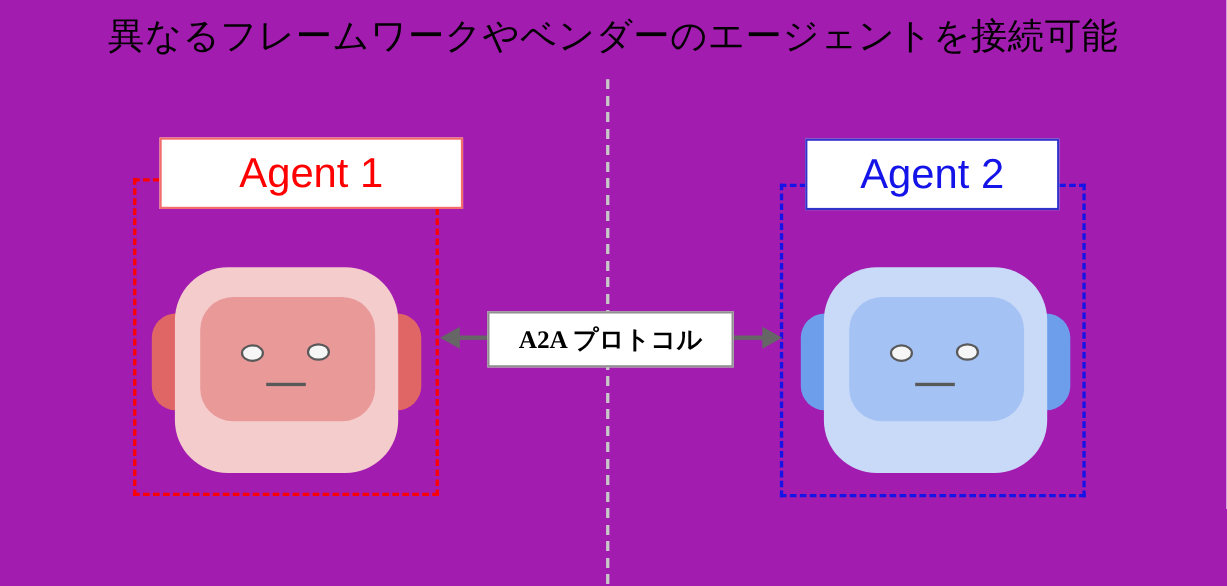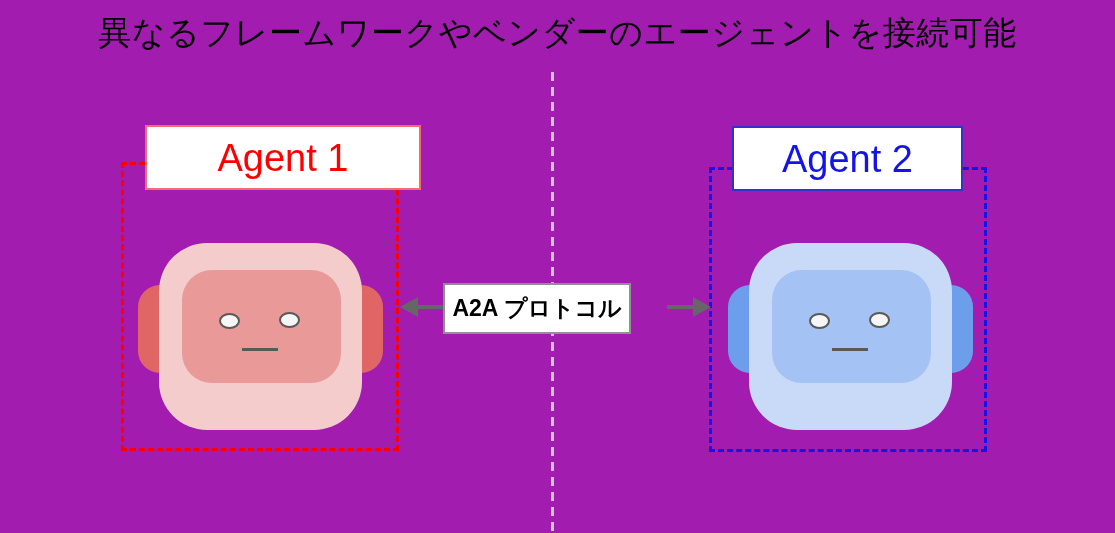--- a/index.html
+++ b/index.html
@@ -93,29 +93,30 @@
   .robot .eye.right { left:97px; top:42px; }
   .robot .mouth {
     position:absolute; left:60px; top:78px;
     width:36px; height:3px;
     background:var(--robot-feature,#595959);
   }
 
   .protocol-box {
     position:absolute;
     left:443px; top:283px;
-    width:188px; height:51px;
+    width:224px; height:51px;
     background:#ffffff;
     border:2px solid var(--protocol-border,#909090);
     display:flex; align-items:center; justify-content:center;
     font-size:23px;
     font-weight:bold;
     color:#000000;
     z-index:2;
     white-space:nowrap;
+    font-family:Liberation Serif, serif;
   }
 
   .arrow { position:absolute; top:297px; width:44px; height:20px; z-index:1; }
   .arrow .shaft { position:absolute; top:8px; height:4px; background:var(--arrow,#666); }
   .arrow .head  { position:absolute; top:0; width:0; height:0;
                   border-top:10px solid transparent; border-bottom:10px solid transparent; }
   .arrow.left  { left:400px; }
   .arrow.left  .shaft { left:12px; right:0; }
   .arrow.left  .head  { left:0; border-right:18px solid var(--arrow,#666); }
   .arrow.right { left:667px; }

